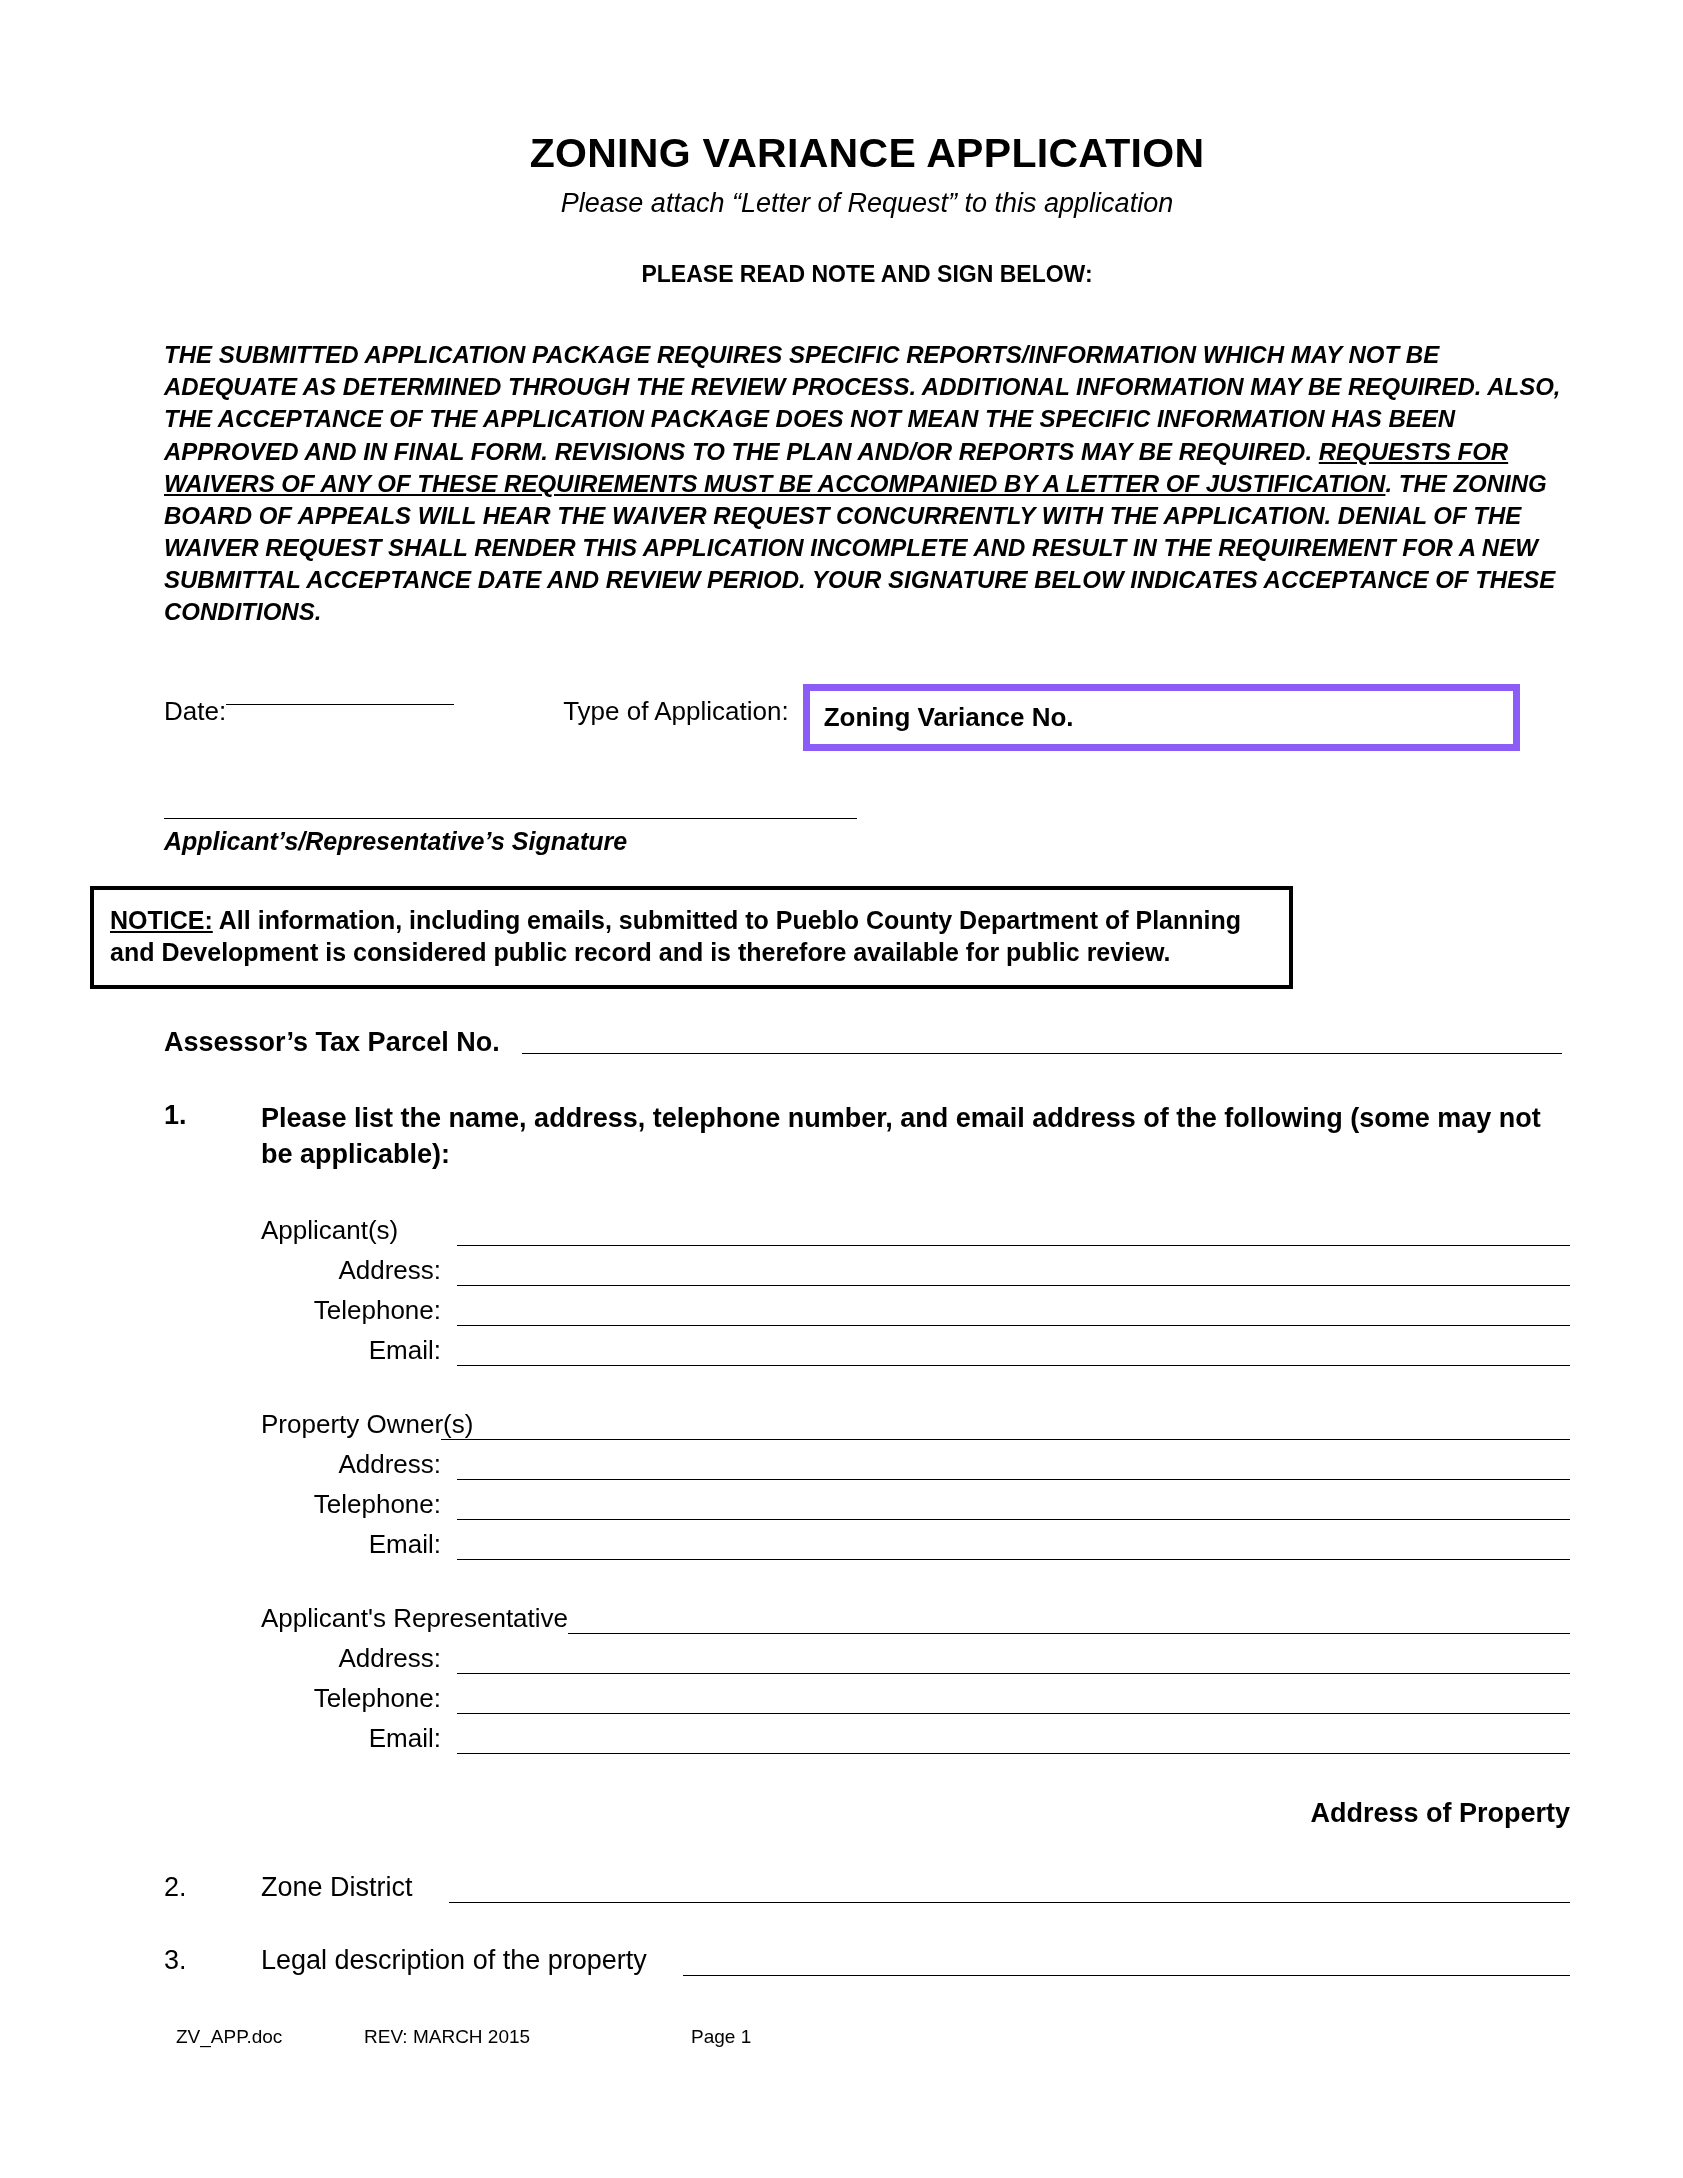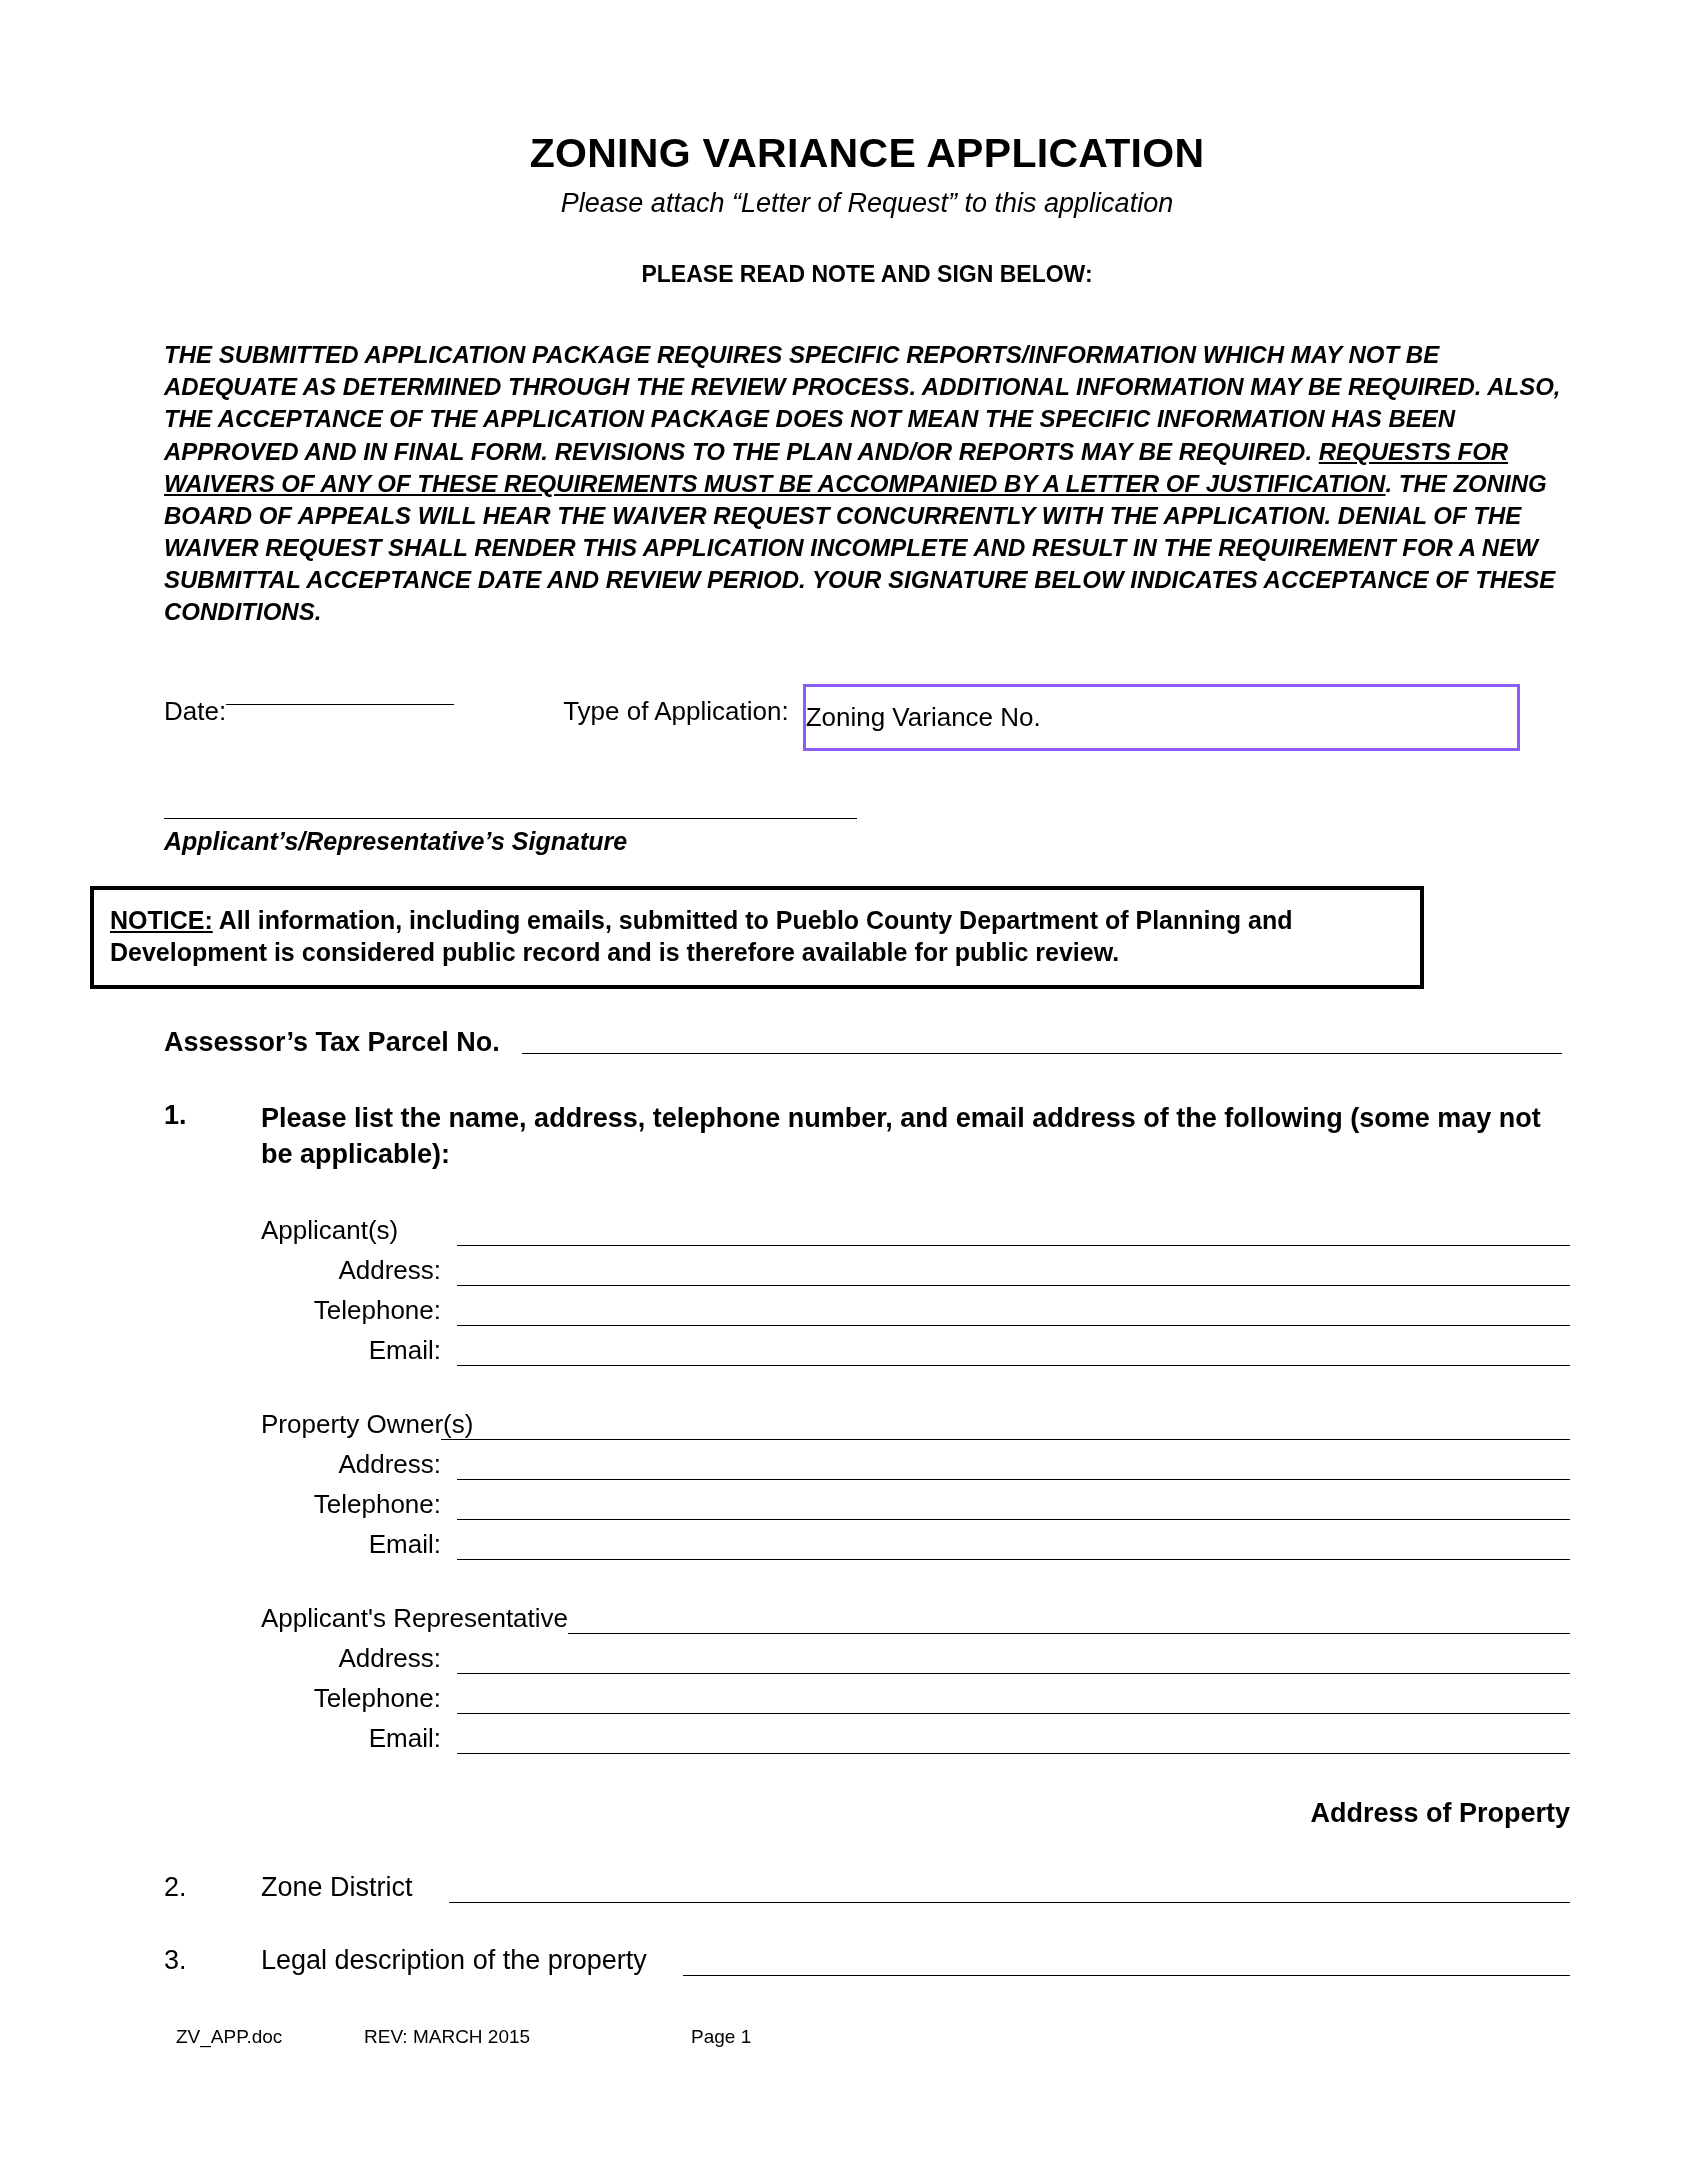--- a/index.html
+++ b/index.html
@@ -81,49 +81,50 @@
     height: 20px;
   }
   .type-label {
     font-size: 26px;
     white-space: nowrap;
     margin-left: 109px;
     padding-top: 12px;
   }
   .type-box {
     margin-left: 14px;
-    border: 3px solid #8b5cf6;
+    border: 7px solid #8b5cf6;
     width: 717px;
     height: 67px;
     box-sizing: border-box;
     display: flex;
     align-items: center;
+    padding-left: 14px;
     font-size: 26px;
-    font-weight: normal;
+    font-weight: bold;
   }
 
   
   .sig-line {
     margin-top: 63px;
     width: 693px;
     border-bottom: 1.6px solid #000;
     height: 4px;
   }
   .sig-label {
     margin-top: 8px;
     font-size: 25px;
     font-weight: bold;
     font-style: italic;
   }
 
   
   .record-box {
     margin-top: 30px;
     margin-left: -74px;
-    width: 1334px;
+    width: 1203px;
     box-sizing: border-box;
     border: 4px solid #000;
     padding: 14px 16px 16px 16px;
     font-size: 25px;
     font-weight: bold;
     line-height: 1.3;
   }
   .record-box .u { text-decoration: underline; }
 
   

